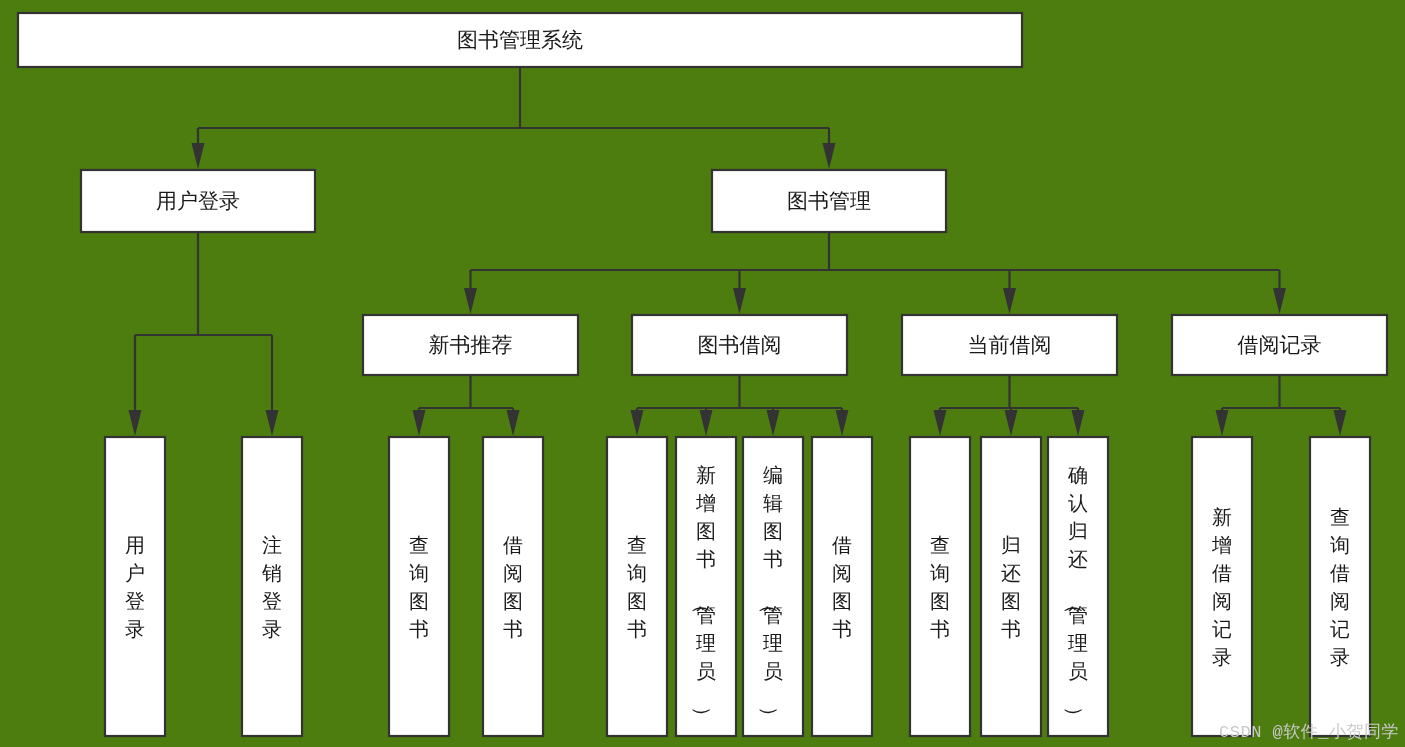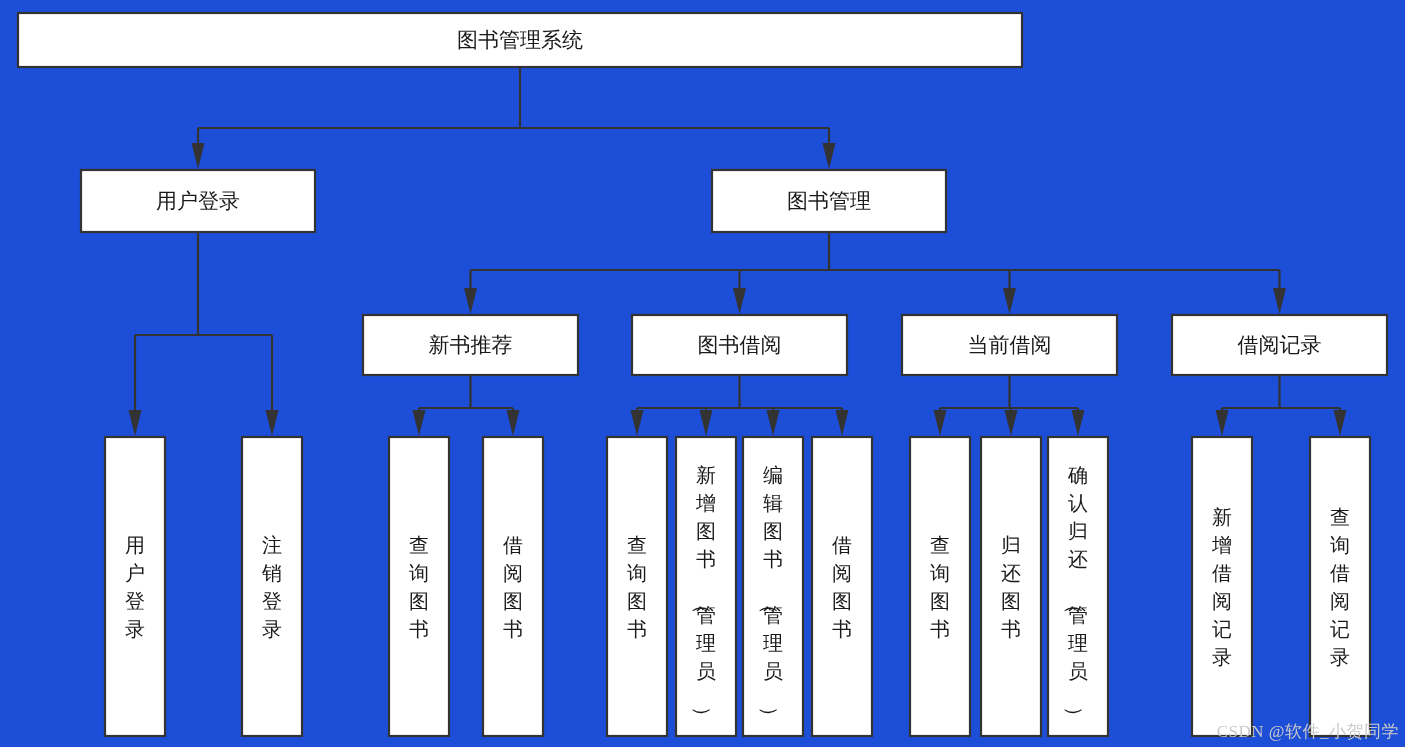--- a/index.html
+++ b/index.html
@@ -8,21 +8,21 @@
     padding: 0;
     background: #ffffff;
   }
   body {
     font-family: "DejaVu Sans", "Liberation Sans", sans-serif;
   }
   #diagram-root {
     position: relative;
     width: 1405px;
     height: 747px;
-    background: #1d4ed8;
+    background: #4d7c0f;
     overflow: hidden;
   }
   svg.flow-canvas {
     position: absolute;
     left: 0;
     top: 0;
     width: 1405px;
     height: 747px;
     display: block;
   }
@@ -52,21 +52,21 @@
   .arrow-head {
     fill: #333333;
     stroke: none;
   }
   .watermark {
     position: absolute;
     right: 6px;
     bottom: 4px;
     color: #c9c9c9;
     font-size: 17px;
-    font-family: Liberation Serif, serif;
+    font-family: Liberation Mono, monospace;
     letter-spacing: 0.5px;
     white-space: nowrap;
     pointer-events: none;
   }
 </style>
 </head>
 <body>
 
 <div id="diagram-root">
   <svg class="flow-canvas" id="flow-canvas" viewBox="0 0 1405 747">

